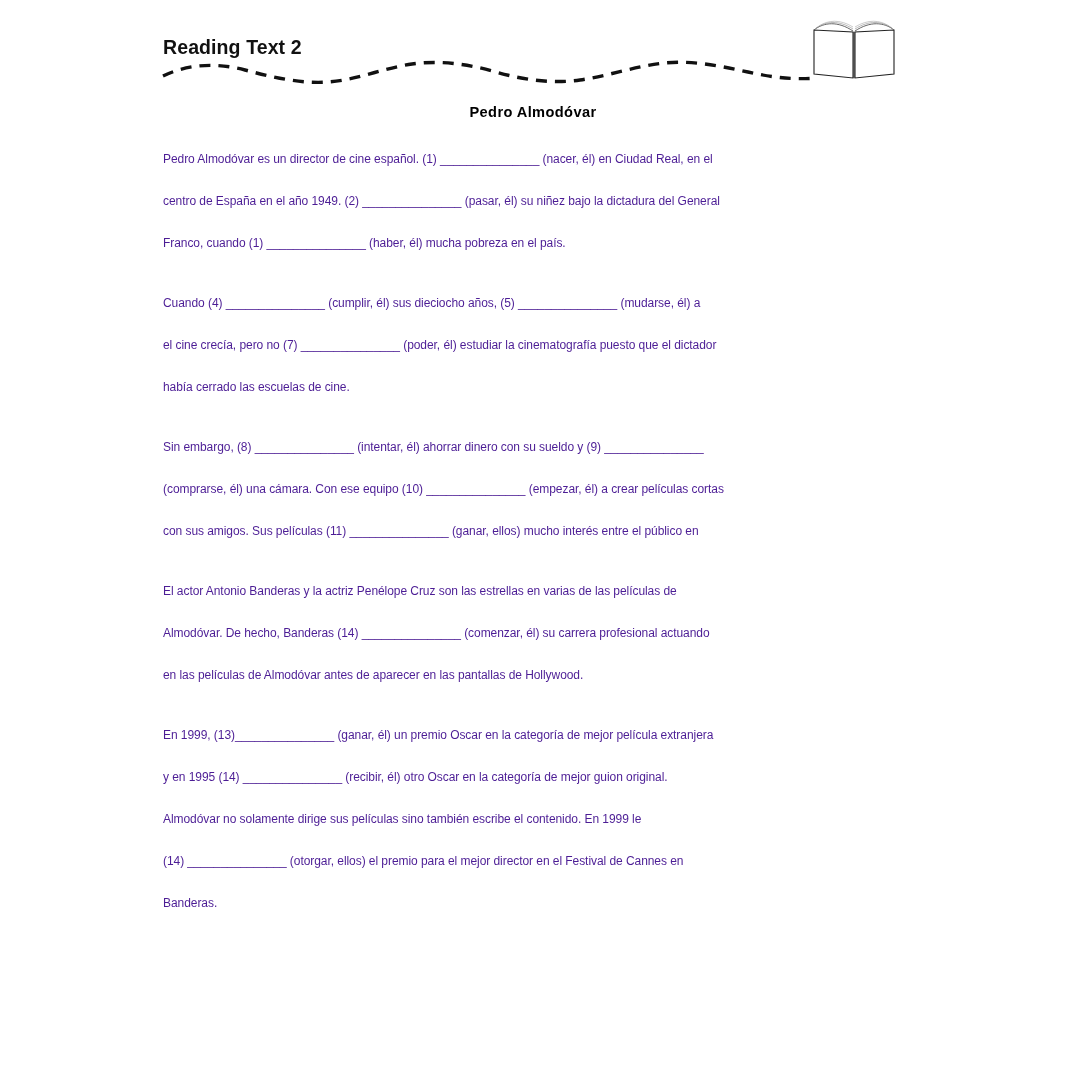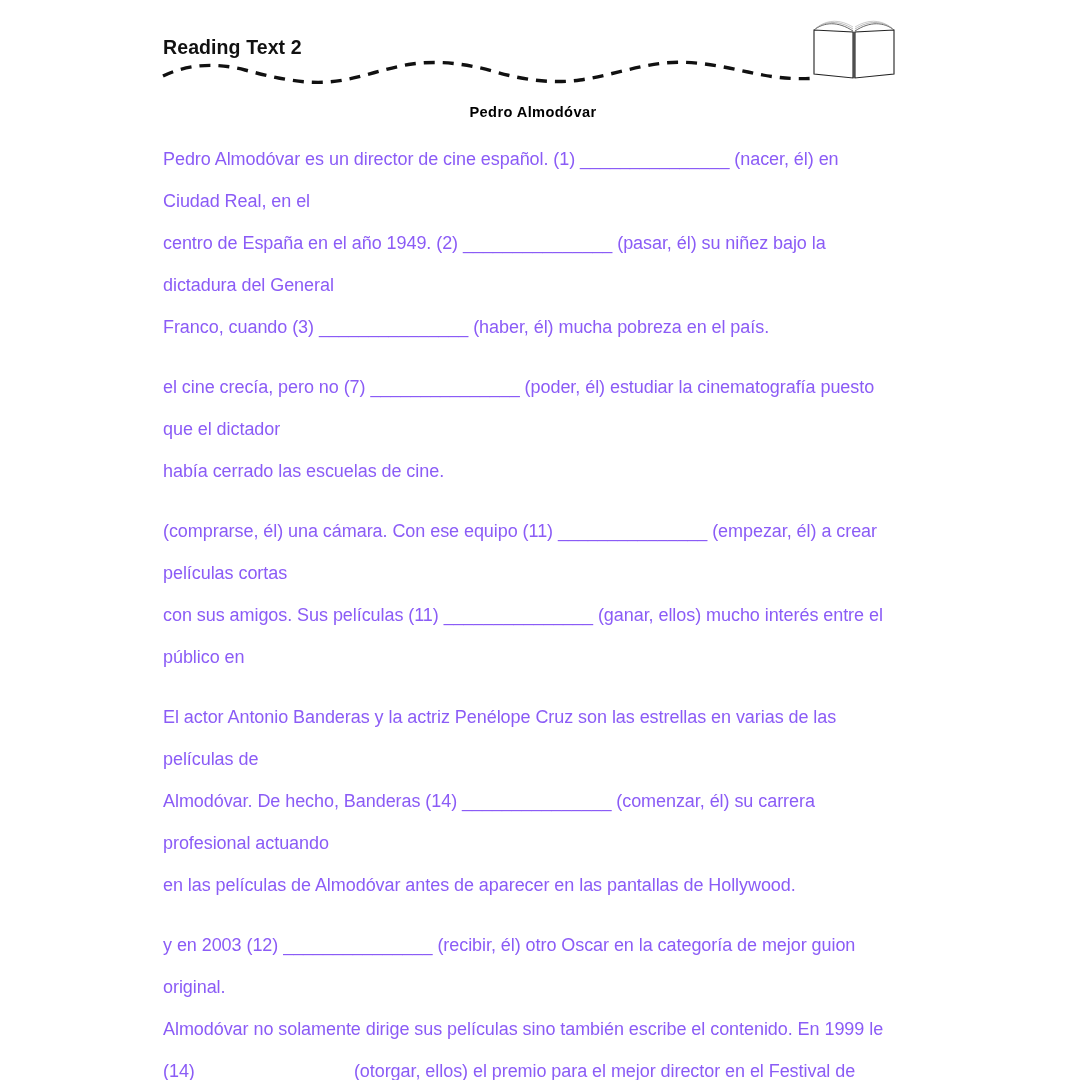--- a/index.html
+++ b/index.html
@@ -65,24 +65,24 @@
     margin: 0 0 18px 0;
     padding-left: 8px;
   }
   .para {
     margin: 0 0 18px 0;
   }
   .para:last-child {
     margin-bottom: 0;
   }
   .line {
-    font-size: 18px;
+    font-size: 12px;
     line-height: 42px;
     white-space: pre-wrap;
-    color: #8b5cf6;
+    color: #4c1d95;
     letter-spacing: -0.06px;
   }
 </style>
 </head>
 <body>
 
 <div id="worksheet-header">
 
   <div id="header-title">Reading Text 2</div>
 
@@ -111,39 +111,42 @@
 
 </div>
 
 <div id="doc-body">
 
   <div id="passage-title">Pedro Almodóvar</div>
 
   <div class="para">
     <div class="line">Pedro Almodóvar es un director de cine español. (1) _______________ (nacer, él) en Ciudad Real, en el</div>
     <div class="line">centro de España en el año 1949. (2) _______________ (pasar, él) su niñez bajo la dictadura del General</div>
-    <div class="line">Franco, cuando (3) _______________ (haber, él) mucha pobreza en el país.</div>
+    <div class="line">Franco, cuando (1) _______________ (haber, él) mucha pobreza en el país.</div>
   </div>
 
   <div class="para">
+    <div class="line">Cuando (4) _______________ (cumplir, él) sus dieciocho años, (5) _______________ (mudarse, él) a</div>
     <div class="line">el cine crecía, pero no (7) _______________ (poder, él) estudiar la cinematografía puesto que el dictador</div>
     <div class="line">había cerrado las escuelas de cine.</div>
   </div>
 
   <div class="para">
-    <div class="line">(comprarse, él) una cámara. Con ese equipo (11) _______________ (empezar, él) a crear películas cortas</div>
+    <div class="line">Sin embargo, (8) _______________ (intentar, él) ahorrar dinero con su sueldo y (9) _______________</div>
+    <div class="line">(comprarse, él) una cámara. Con ese equipo (10) _______________ (empezar, él) a crear películas cortas</div>
     <div class="line">con sus amigos. Sus películas (11) _______________ (ganar, ellos) mucho interés entre el público en</div>
   </div>
 
   <div class="para">
     <div class="line">El actor Antonio Banderas y la actriz Penélope Cruz son las estrellas en varias de las películas de</div>
     <div class="line">Almodóvar. De hecho, Banderas (14) _______________ (comenzar, él) su carrera profesional actuando</div>
     <div class="line">en las películas de Almodóvar antes de aparecer en las pantallas de Hollywood.</div>
   </div>
 
   <div class="para">
-    <div class="line">y en 2003 (12) _______________ (recibir, él) otro Oscar en la categoría de mejor guion original.</div>
+    <div class="line">En 1999, (13)_______________ (ganar, él) un premio Oscar en la categoría de mejor película extranjera</div>
+    <div class="line">y en 1995 (14) _______________ (recibir, él) otro Oscar en la categoría de mejor guion original.</div>
     <div class="line">Almodóvar no solamente dirige sus películas sino también escribe el contenido. En 1999 le</div>
     <div class="line">(14) _______________ (otorgar, ellos) el premio para el mejor director en el Festival de Cannes en</div>
     <div class="line">Banderas.</div>
   </div>
 
 </div>
 
 </body></html>

